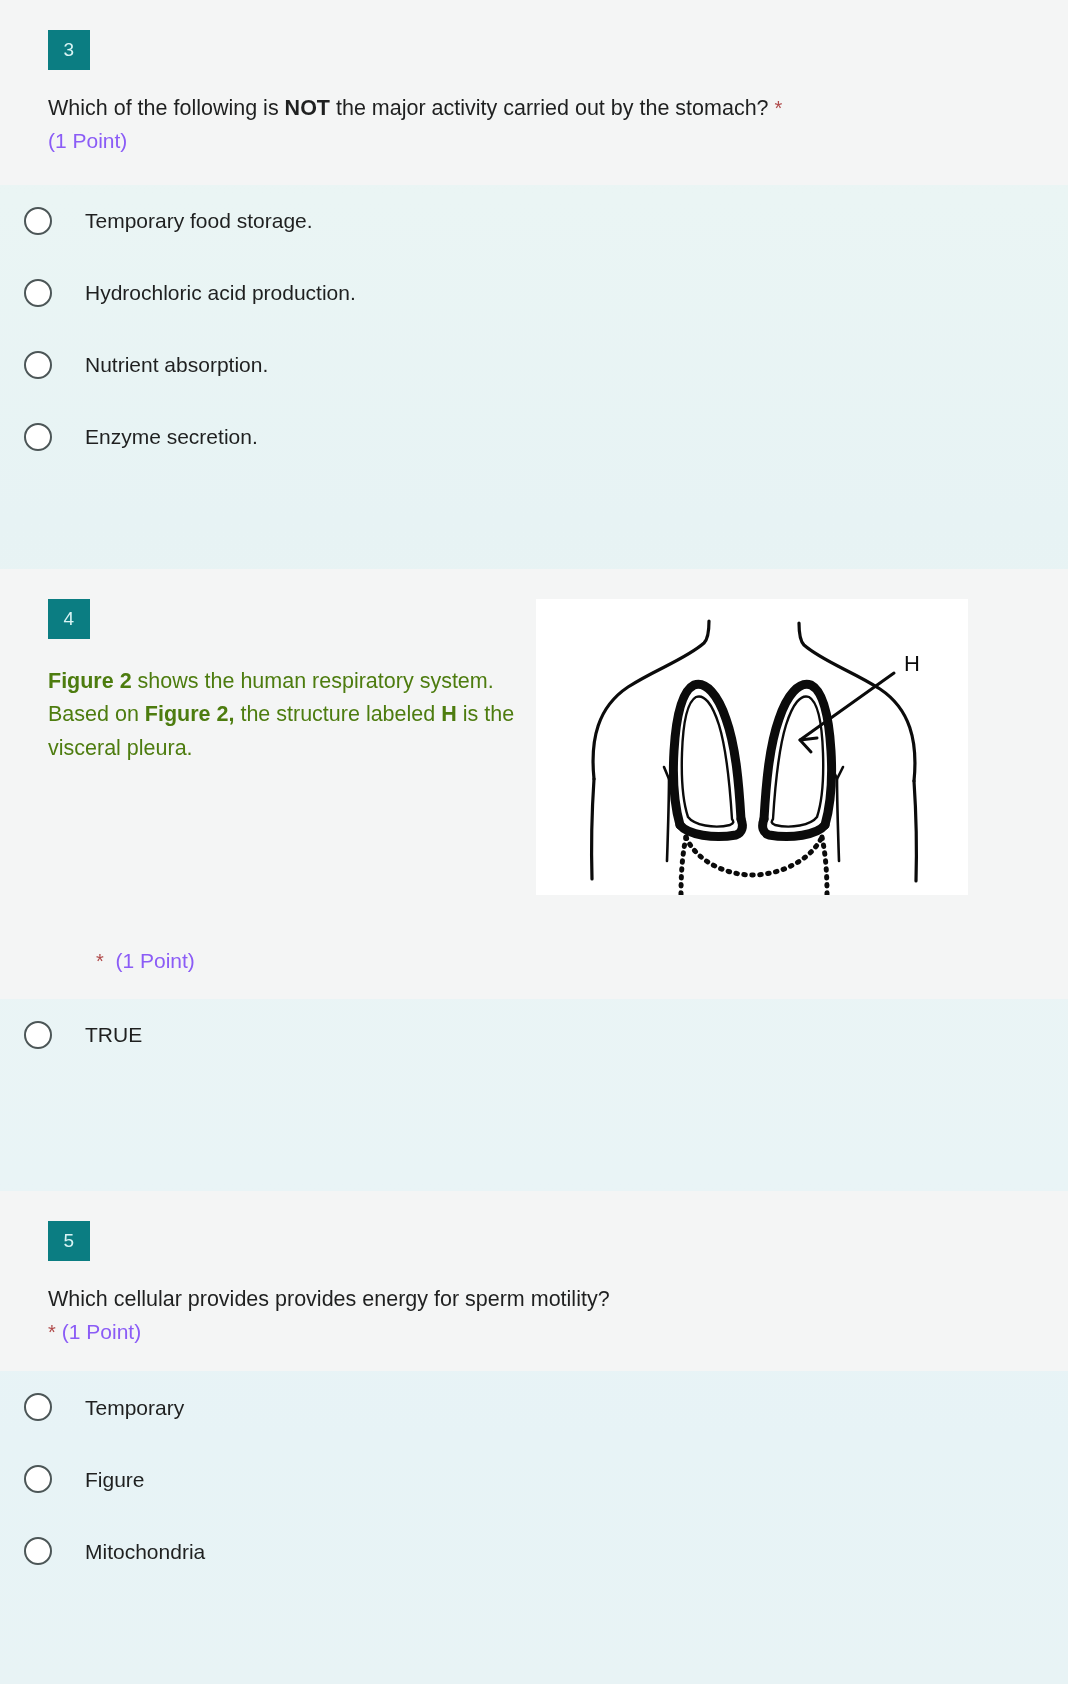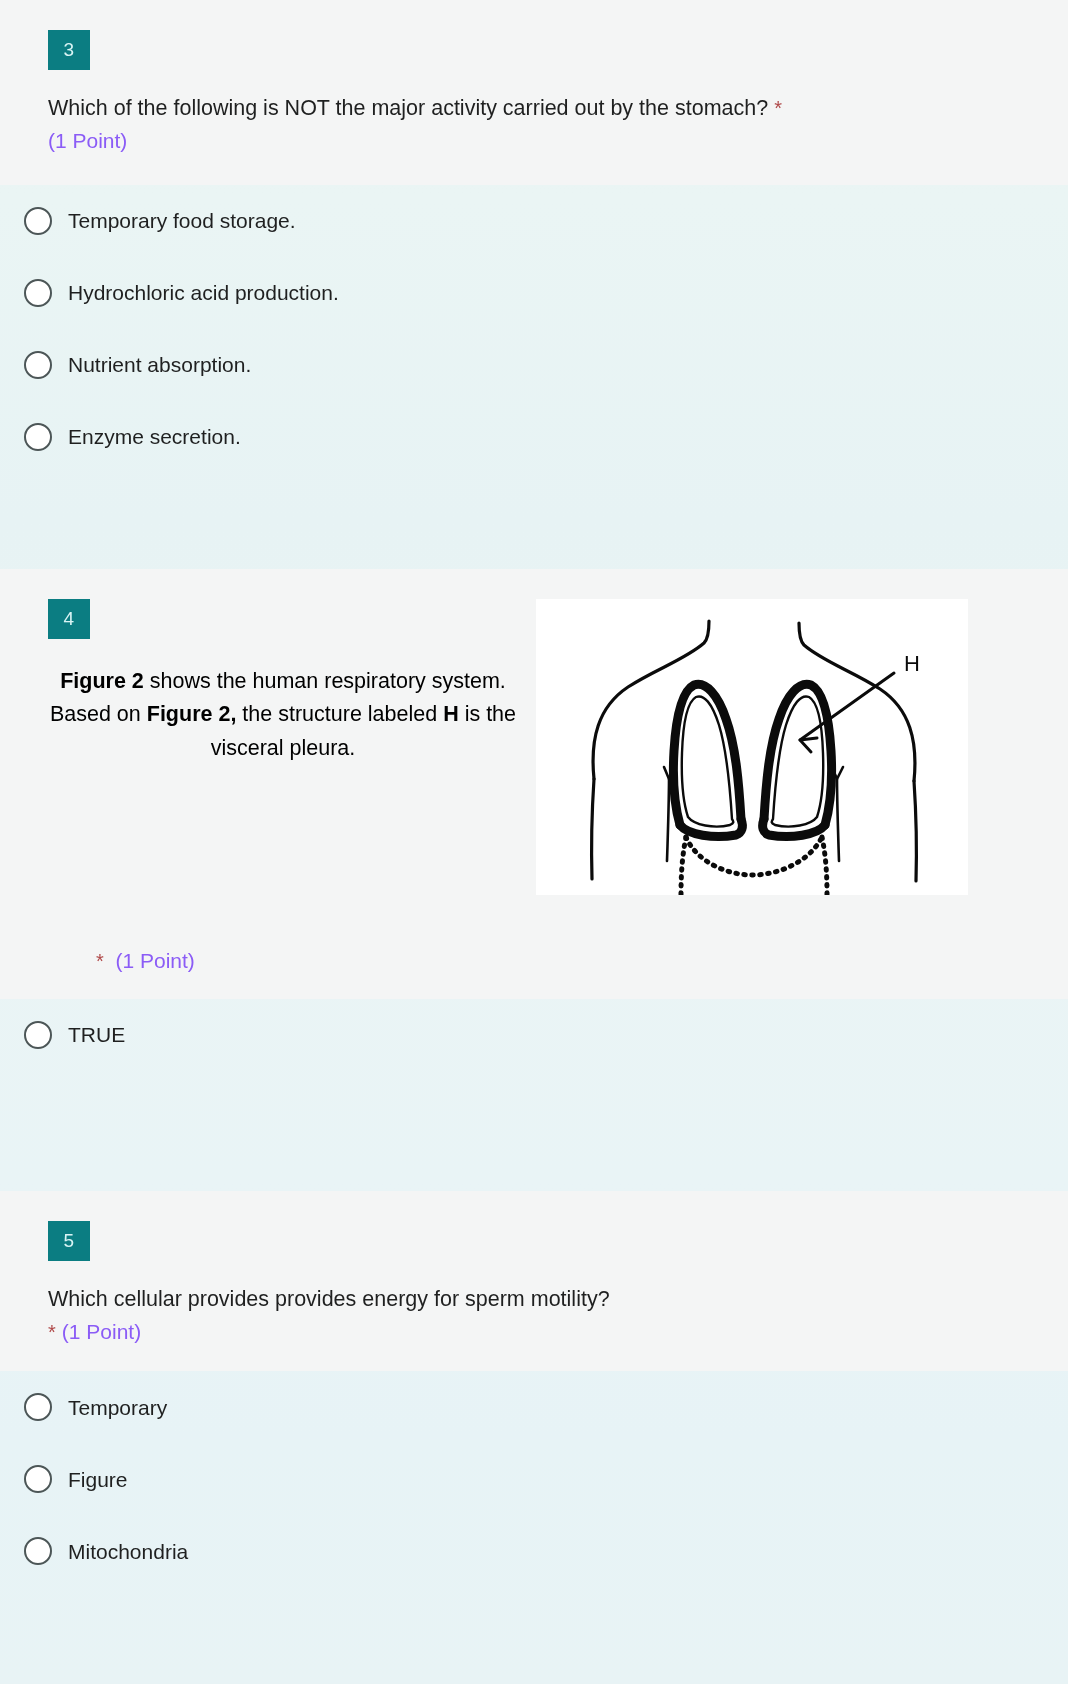--- a/index.html
+++ b/index.html
@@ -75,33 +75,33 @@
   }
 
   .q-text {
     margin-top: 22px;
     font-size: 21.5px;
     line-height: 1.55;
     color: #1f2020;
     font-family: "Liberation Sans", sans-serif;
     font-weight: 400;
   }
-  .q-text b, .q-text strong { font-weight: 400; }
+  .q-text b, .q-text strong { font-weight: 700; }
 
   .asterisk { color: #b04a4a; font-size: 20px; }
   .points { color: #8b5cf6; font-size: 21px; }
 
   
   .options {
     padding: 0 0 0 0;
   }
   .option-row {
     display: flex;
     align-items: center;
-    gap: 16px;
+    gap: 33px;
     padding: 0 0 0 24px;
     height: 72px;
   }
   .radio {
     width: 28px; height: 28px;
     border: 2px solid #4c5657;
     border-radius: 50%;
     background: #ffffff;
     flex: 0 0 auto;
   }
@@ -133,23 +133,22 @@
   .q4-heading {
     font-size: 21.5px;
     font-weight: 700;
     line-height: 1.54;
     color: #1f2020;
     margin-top: 22px;
   }
   .q4-para {
     font-size: 21.5px;
     line-height: 1.56;
-    color: #000000;
+    color: #4d7c0f;
     margin-top: 26px;
-    text-align: center;
   }
   .q4-para b { font-weight: 700; }
 
   .q4-points {
     padding: 0 0 0 48px;
     margin-top: 54px;
     font-size: 21px;
     white-space: pre;
   }
 

